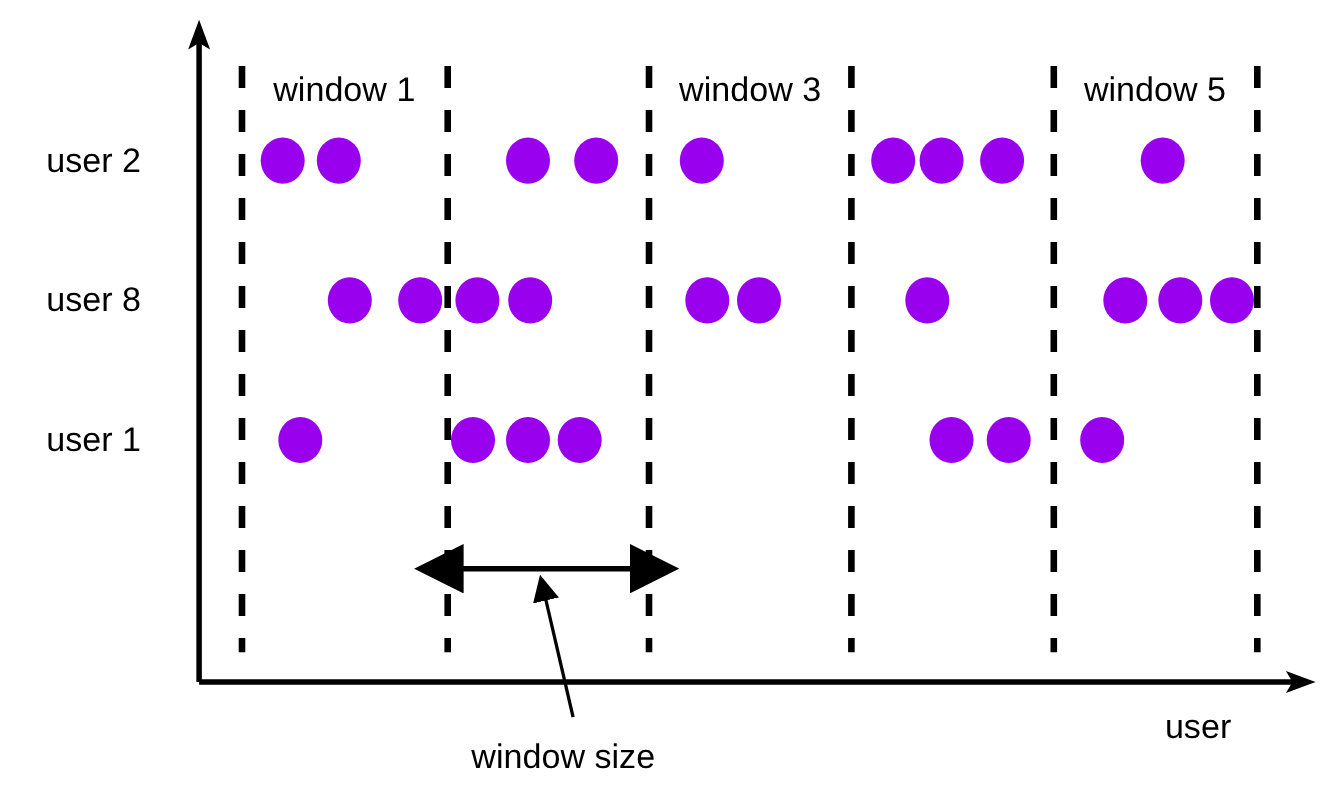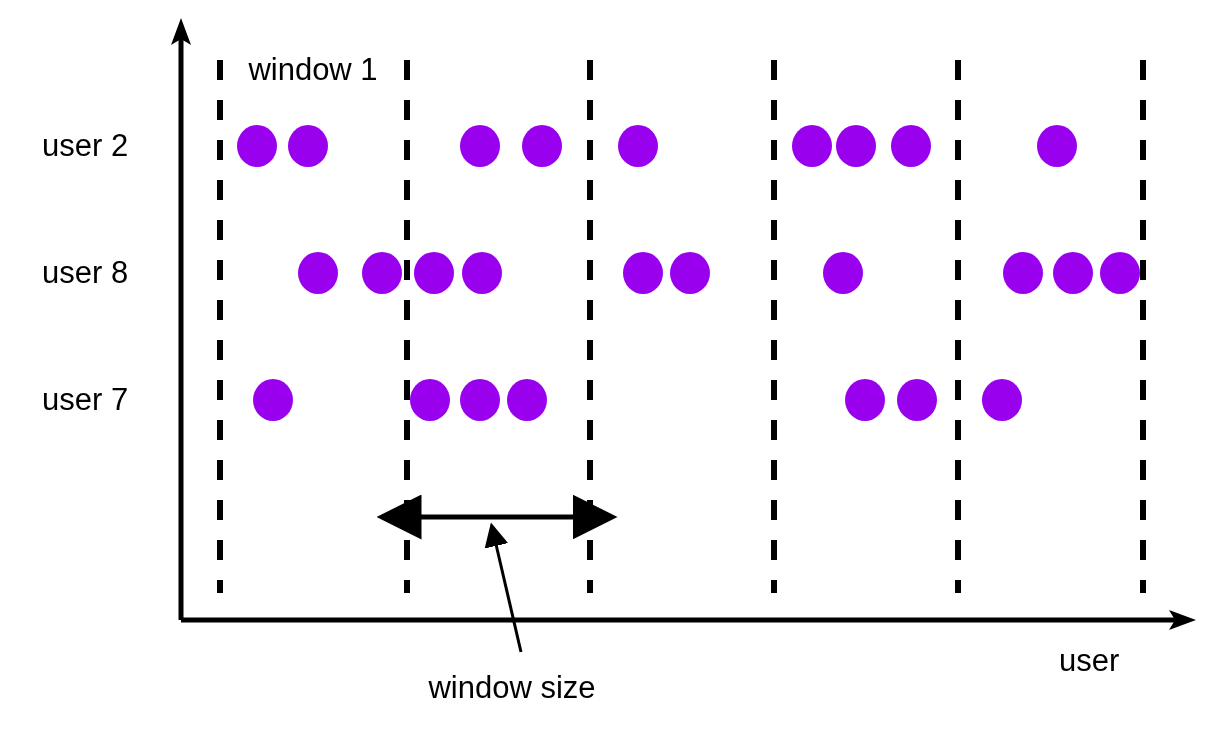--- a/index.html
+++ b/index.html
@@ -30,20 +30,21 @@
     font-size: 31px;
     color: #000000;
     white-space: nowrap;
     line-height: 1;
   }
   .user-label {
     text-align: left;
   }
   .window-label {
     text-align: center;
+    margin-top: 12px;
   }
   .axis-label {
     text-align: left;
   }
   .annot-label {
     text-align: left;
   }
 </style>
 </head>
 <body>
@@ -110,21 +111,23 @@
       </g>
 
     <g id="annotation-group">
       <line id="size-arrow" x1="414" y1="517" x2="580" y2="517" stroke="#000000" stroke-width="5" marker-start="url(#arrowStart)" marker-end="url(#arrowEnd)"></line>
       <line id="leader-line" x1="521" y1="652" x2="495" y2="540" stroke="#000000" stroke-width="3" marker-end="url(#leaderArrow)"></line>
     </g>
   </svg>
 
   <div class="lbl user-label" style="left:42px; top:130px;">user 2</div>
   <div class="lbl user-label" style="left:42px; top:257px;">user 8</div>
-  <div class="lbl user-label" style="left:42px; top:384px;">user 7</div>
+  <div class="lbl user-label" style="left:42px; top:384px;">user 1</div>
 
   <div class="lbl window-label" style="left:313px; top:54px; transform:translateX(-50%);">window 1</div>
+  <div class="lbl window-label" style="left:682px; top:54px; transform:translateX(-50%);">window 3</div>
+  <div class="lbl window-label" style="left:1050px; top:54px; transform:translateX(-50%);">window 5</div>
 
   <div class="lbl axis-label" style="left:1059px; top:645px;">user</div>
 
   <div class="lbl annot-label" style="left:512px; top:672px; transform:translateX(-50%);">window size</div>
 
 </div>
 
 </body></html>

